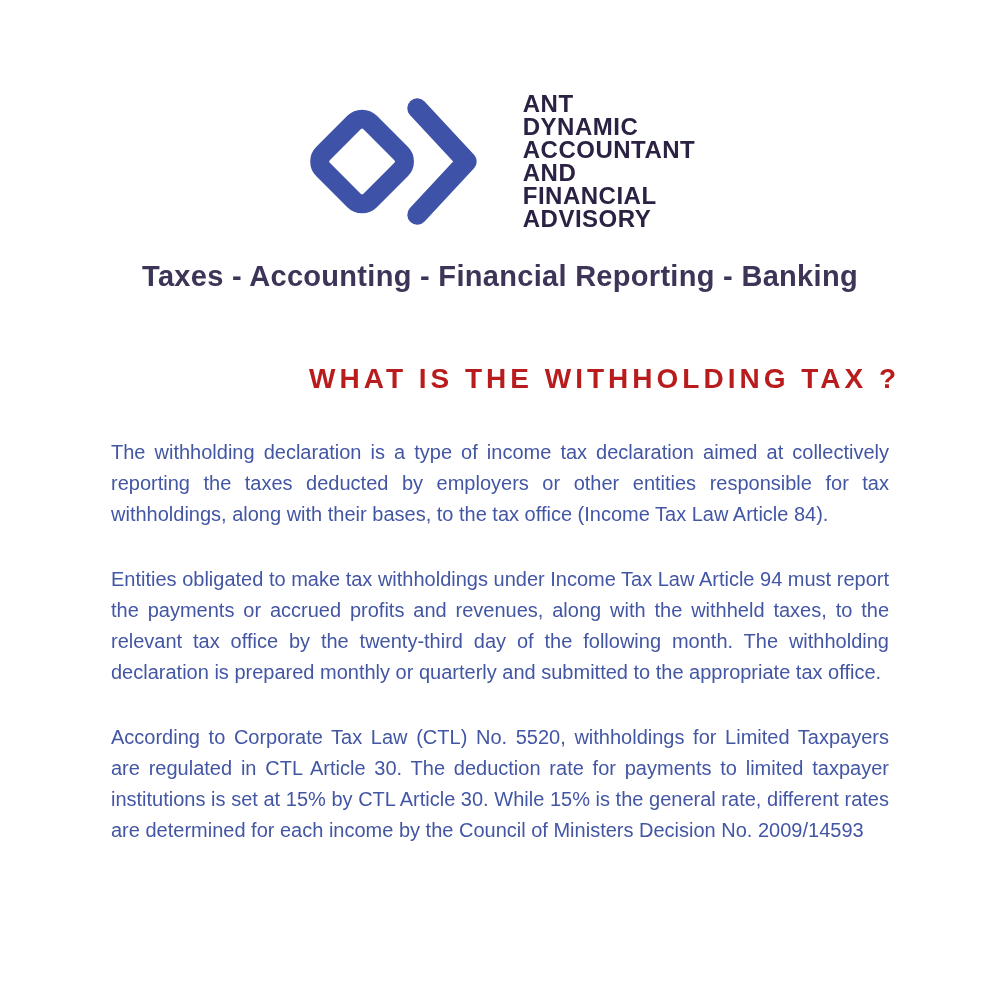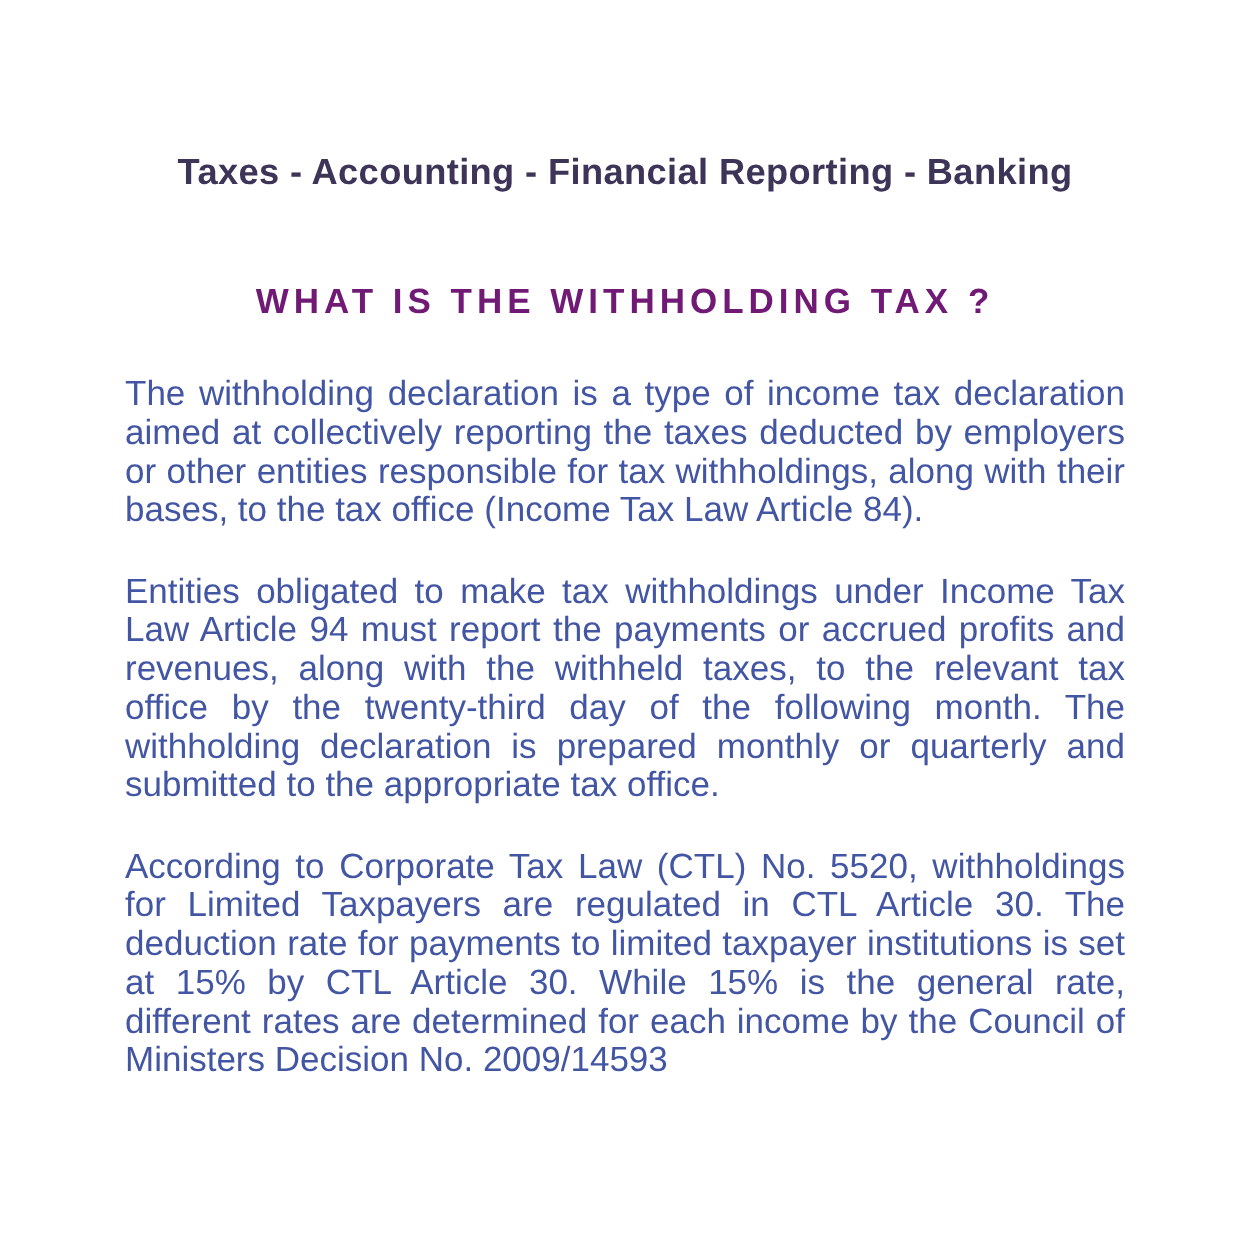--- a/index.html
+++ b/index.html
@@ -46,44 +46,58 @@
     font-weight: 600;
     letter-spacing: 0.3px;
   }
   
   .article {
     width: 800px;
     margin: 0 auto;
   }
   .article-title {
     margin: 70px 0 0 0;
-    text-align: center;
-    color: #701a75;
+    text-align: right;
+    color: #b91c1c;
     font-size: 28px;
     font-weight: 700;
     letter-spacing: 4px;
   }
   .article-body p {
-    margin: 0;
+    margin: 11px;
     margin-top: 34px;
     color: #4356a4;
-    font-size: 28px;
+    font-size: 20px;
     line-height: 31px;
     text-align: justify;
   }
   .article-body p:first-child {
     margin-top: 42px;
   }
 </style>
 </head>
 <body>
 
 <div class="page">
 
   <header class="brand">
+    <div class="brand-row">
+      <svg class="logo-mark" viewBox="0 0 185 144" xmlns="http://www.w3.org/2000/svg" aria-hidden="true">
+        <rect x="25" y="37" width="70" height="70" rx="12" transform="rotate(45 60 72)" fill="none" stroke="#3e52a8" stroke-width="20" stroke-linejoin="round"></rect>
+        <polyline points="118,16 170,72 118,128" fill="none" stroke="#3e52a8" stroke-width="21" stroke-linecap="round" stroke-linejoin="round"></polyline>
+      </svg>
+      <div class="brand-name">
+        <div>ANT</div>
+        <div>DYNAMIC</div>
+        <div>ACCOUNTANT</div>
+        <div>AND</div>
+        <div>FINANCIAL</div>
+        <div>ADVISORY</div>
+      </div>
+    </div>
     <div class="tagline">Taxes - Accounting - Financial Reporting - Banking</div>
   </header>
 
   <main class="article">
     <h1 class="article-title">WHAT IS THE WITHHOLDING TAX ?</h1>
     <div class="article-body">
       <p>The withholding declaration is a type of income tax declaration aimed at collectively reporting the taxes deducted by employers or other entities responsible for tax withholdings, along with their bases, to the tax office (Income Tax Law Article 84).</p>
       <p>Entities obligated to make tax withholdings under Income Tax Law Article 94 must report the payments or accrued profits and revenues, along with the withheld taxes, to the relevant tax office by the twenty-third day of the following month. The withholding declaration is prepared monthly or quarterly and submitted to the appropriate tax office.</p>
       <p>According to Corporate Tax Law (CTL) No. 5520, withholdings for Limited Taxpayers are regulated in CTL Article 30. The deduction rate for payments to limited taxpayer institutions is set at 15% by CTL Article 30. While 15% is the general rate, different rates are determined for each income by the Council of Ministers Decision No. 2009/14593</p>
     </div>

